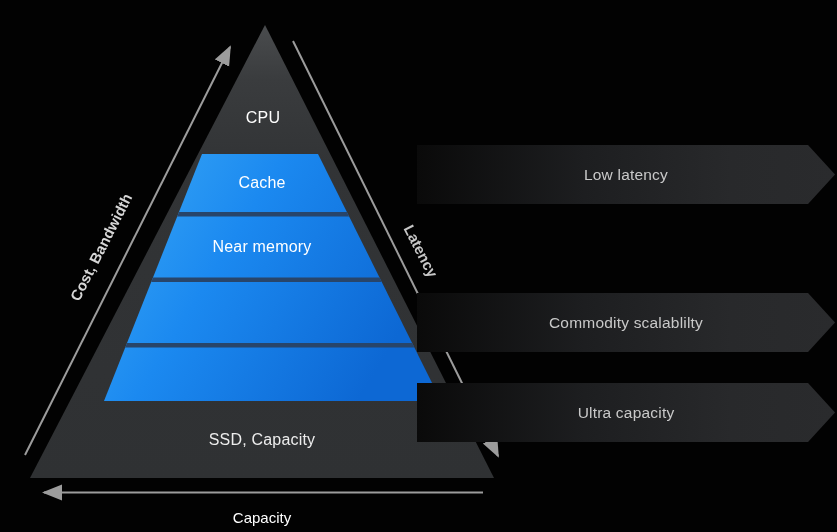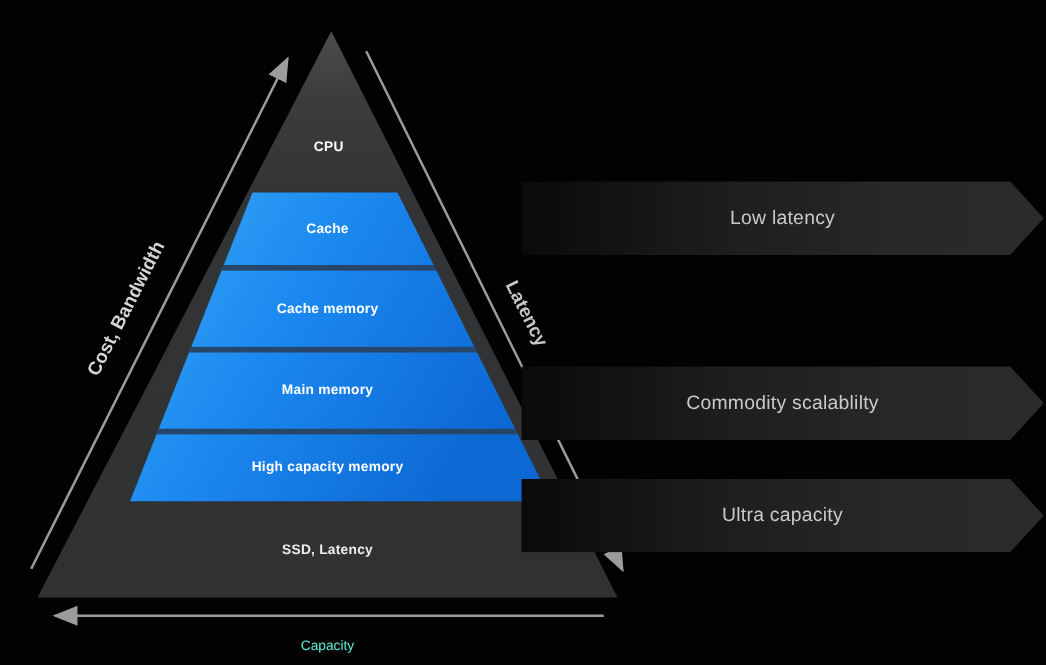--- a/index.html
+++ b/index.html
@@ -10,22 +10,22 @@
     overflow:hidden;
     font-family:"Liberation Sans", sans-serif;
   }
   .stage svg{position:absolute;left:0;top:0;}
 
   
   .pyr-label{
     position:absolute;
     transform:translate(-50%,-50%);
     color:#ffffff;
-    font-weight:bold;
-    font-size:11px;
+    font-weight:normal;
+    font-size:16px;
     white-space:nowrap;
     letter-spacing:.2px;
   }
   .lbl-cpu{left:263px;top:118px;}
   .lbl-cache{left:262px;top:183px;text-align:right;}
   .lbl-near{left:262px;top:247px;}
   .lbl-main{left:262px;top:312px;}
   .lbl-high{left:262px;top:374px;}
   .lbl-ssd{left:262px;top:440px;color:#ededed;}
 
@@ -44,22 +44,22 @@
   }
   .axis-right{
     left:421px;top:251px;
     transform:translate(-50%,-50%) rotate(63deg);
     color:#c6c6c6;
   }
   .axis-bottom{
     left:262px;top:517px;
     transform:translate(-50%,-50%);
     font-weight:500;
-    color:#5eead4;
-    font-size:11px;
+    color:#ffffff;
+    font-size:15px;
   }
 
   
   .banner{
     position:absolute;
     left:417px;
     width:418px;height:59px;
     background:linear-gradient(90deg,#0a0a0a 0%,#1d1e20 40%,#28292b 75%,#2a2b2d 100%);
     clip-path:polygon(0 0, calc(100% - 27px) 0, 100% 50%, calc(100% - 27px) 100%, 0 100%);
     display:flex;align-items:center;justify-content:center;
@@ -110,24 +110,22 @@
 
     <line x1="25" y1="455" x2="230" y2="47" stroke="#9c9c9c" stroke-width="2" marker-end="url(#arrowHead)"></line>
 
     <line x1="293" y1="41" x2="498" y2="456" stroke="#9c9c9c" stroke-width="2" marker-end="url(#arrowHead)"></line>
 
     <line x1="483" y1="492.5" x2="44" y2="492.5" stroke="#9c9c9c" stroke-width="2" marker-end="url(#arrowHead)"></line>
   </svg>
 
   <div class="pyr-label lbl-cpu">CPU</div>
   <div class="pyr-label lbl-cache">Cache</div>
-  <div class="pyr-label lbl-near">Cache memory</div>
-  <div class="pyr-label lbl-main">Main memory</div>
-  <div class="pyr-label lbl-high">High capacity memory</div>
-  <div class="pyr-label lbl-ssd">SSD, Latency</div>
+  <div class="pyr-label lbl-near">Near memory</div>
+  <div class="pyr-label lbl-ssd">SSD, Capacity</div>
 
   <div class="axis-label axis-left">Cost, Bandwidth</div>
   <div class="axis-label axis-right">Latency</div>
   <div class="axis-label axis-bottom">Capacity</div>
 
   <div class="banner banner-1">
     <span>Low latency</span>
   </div>
   <div class="banner banner-3">
     <span>Commodity scalablilty</span>

